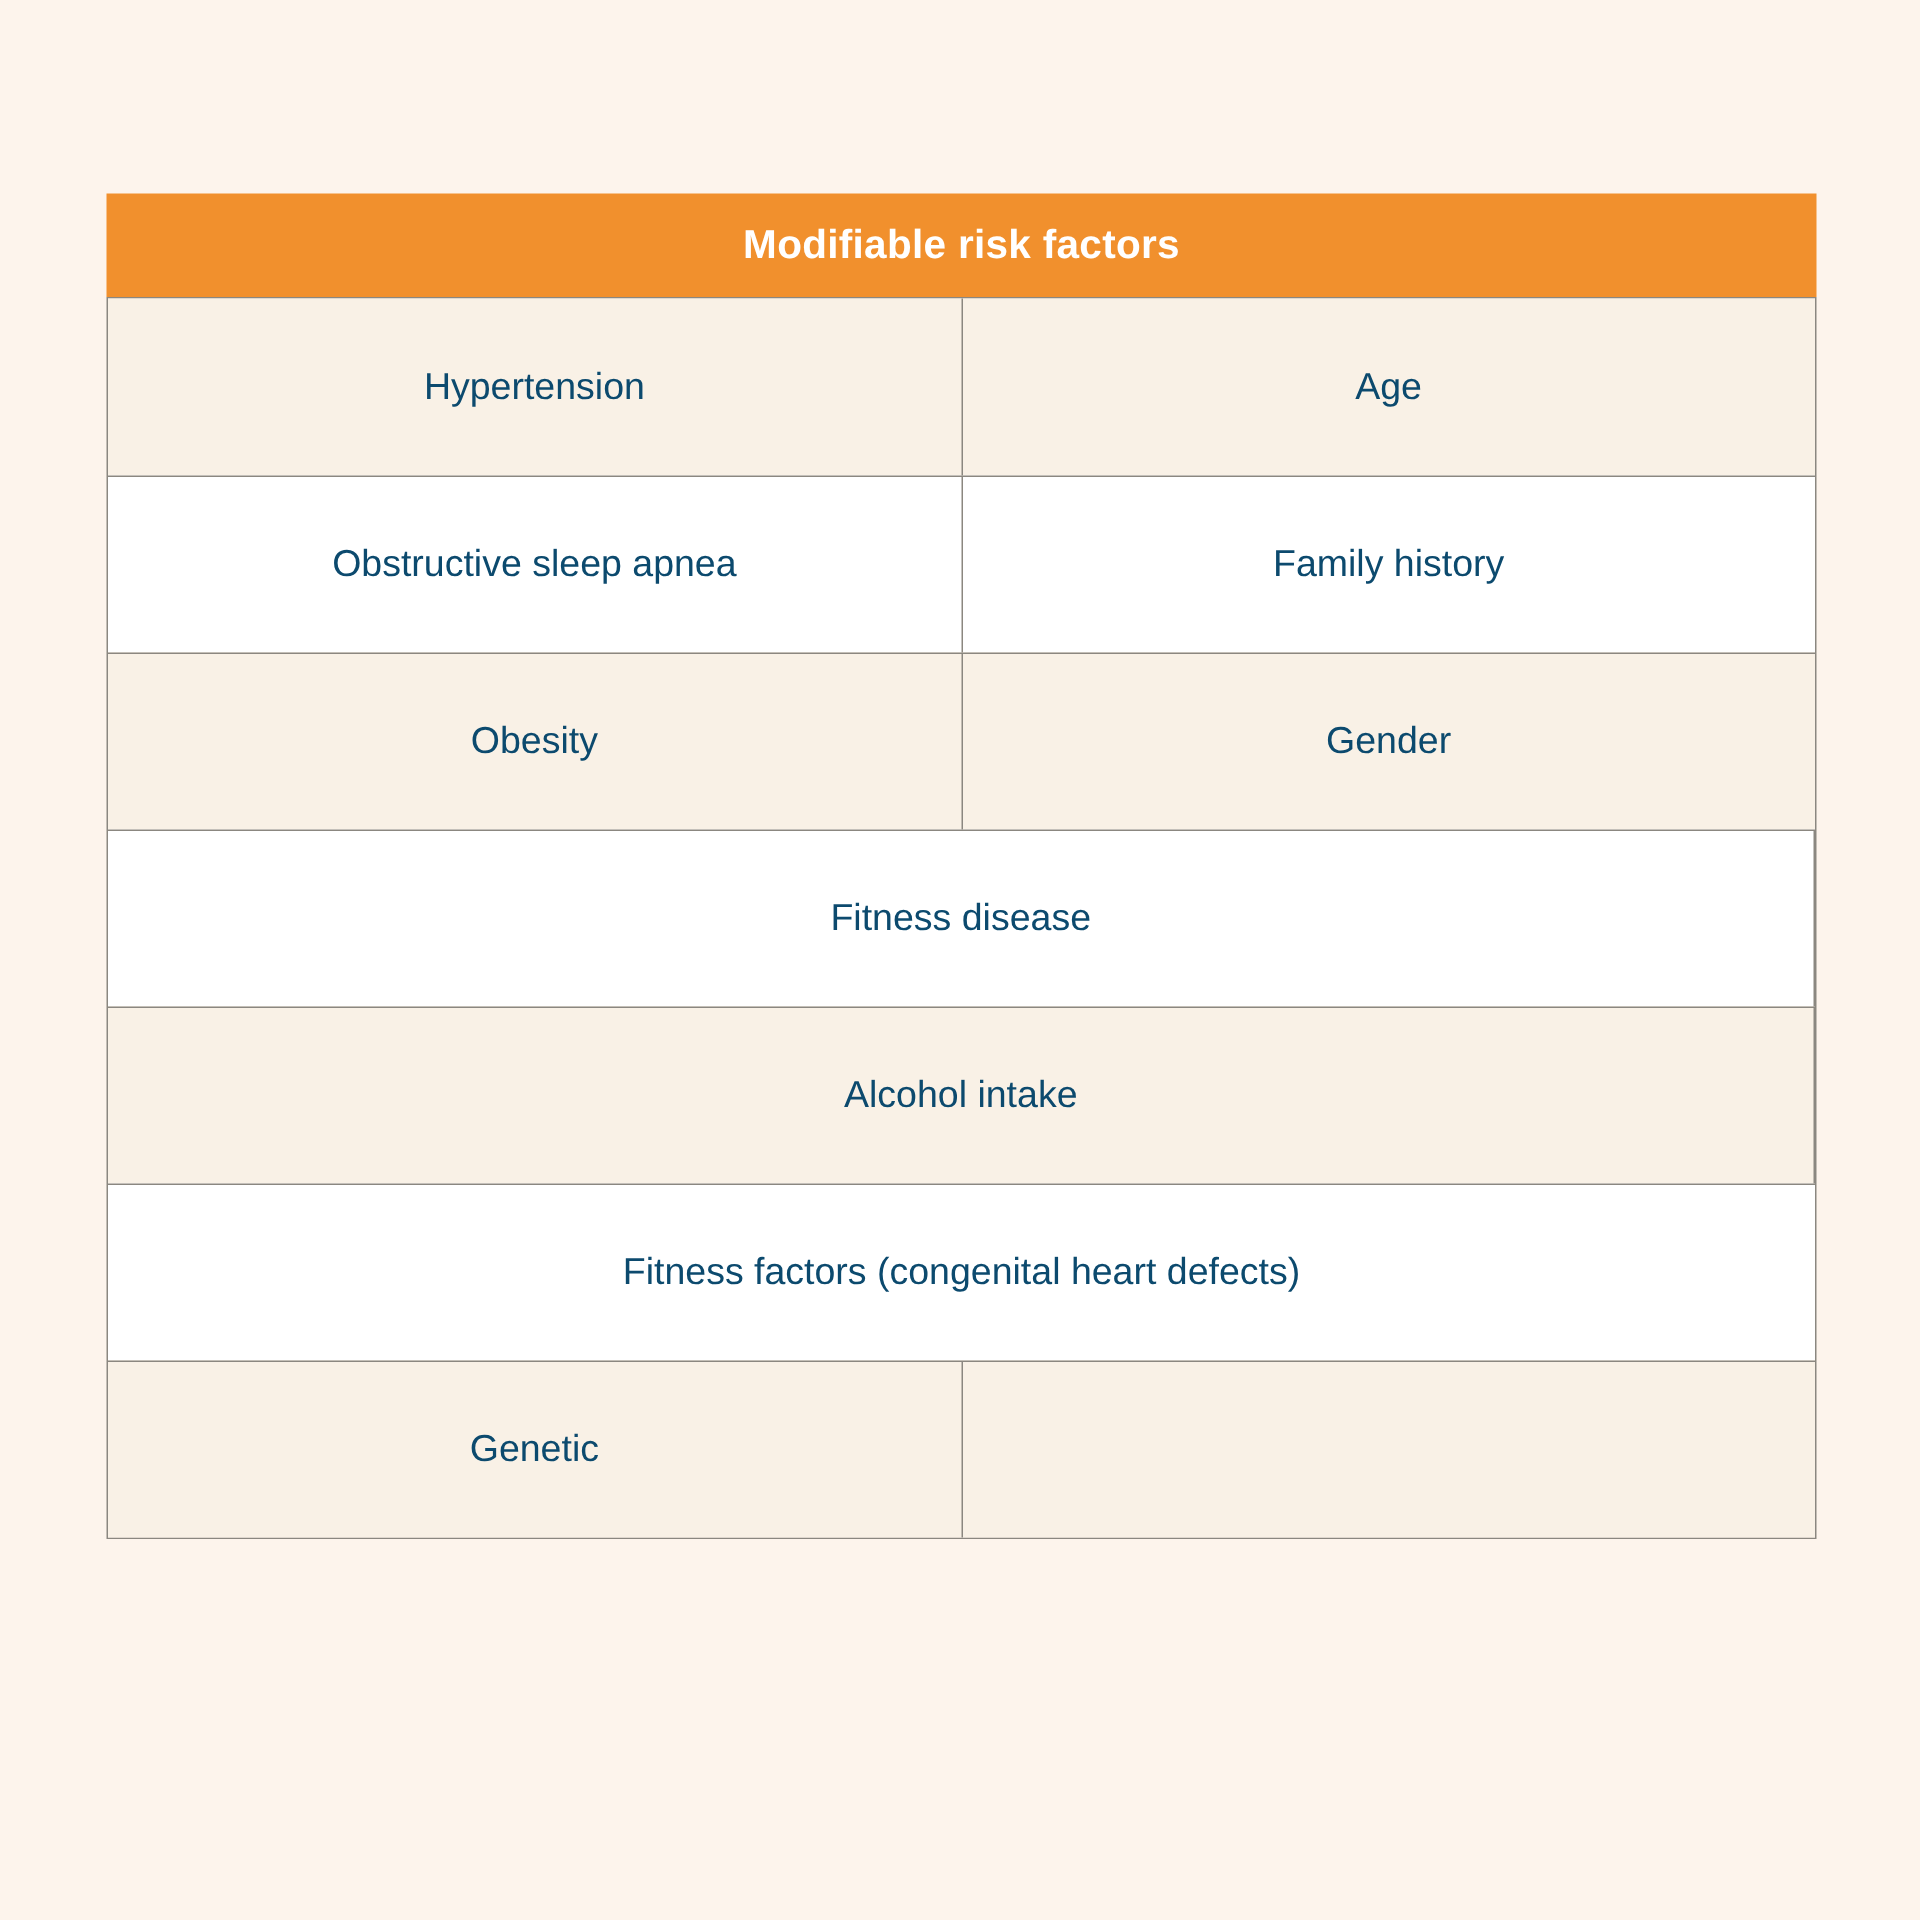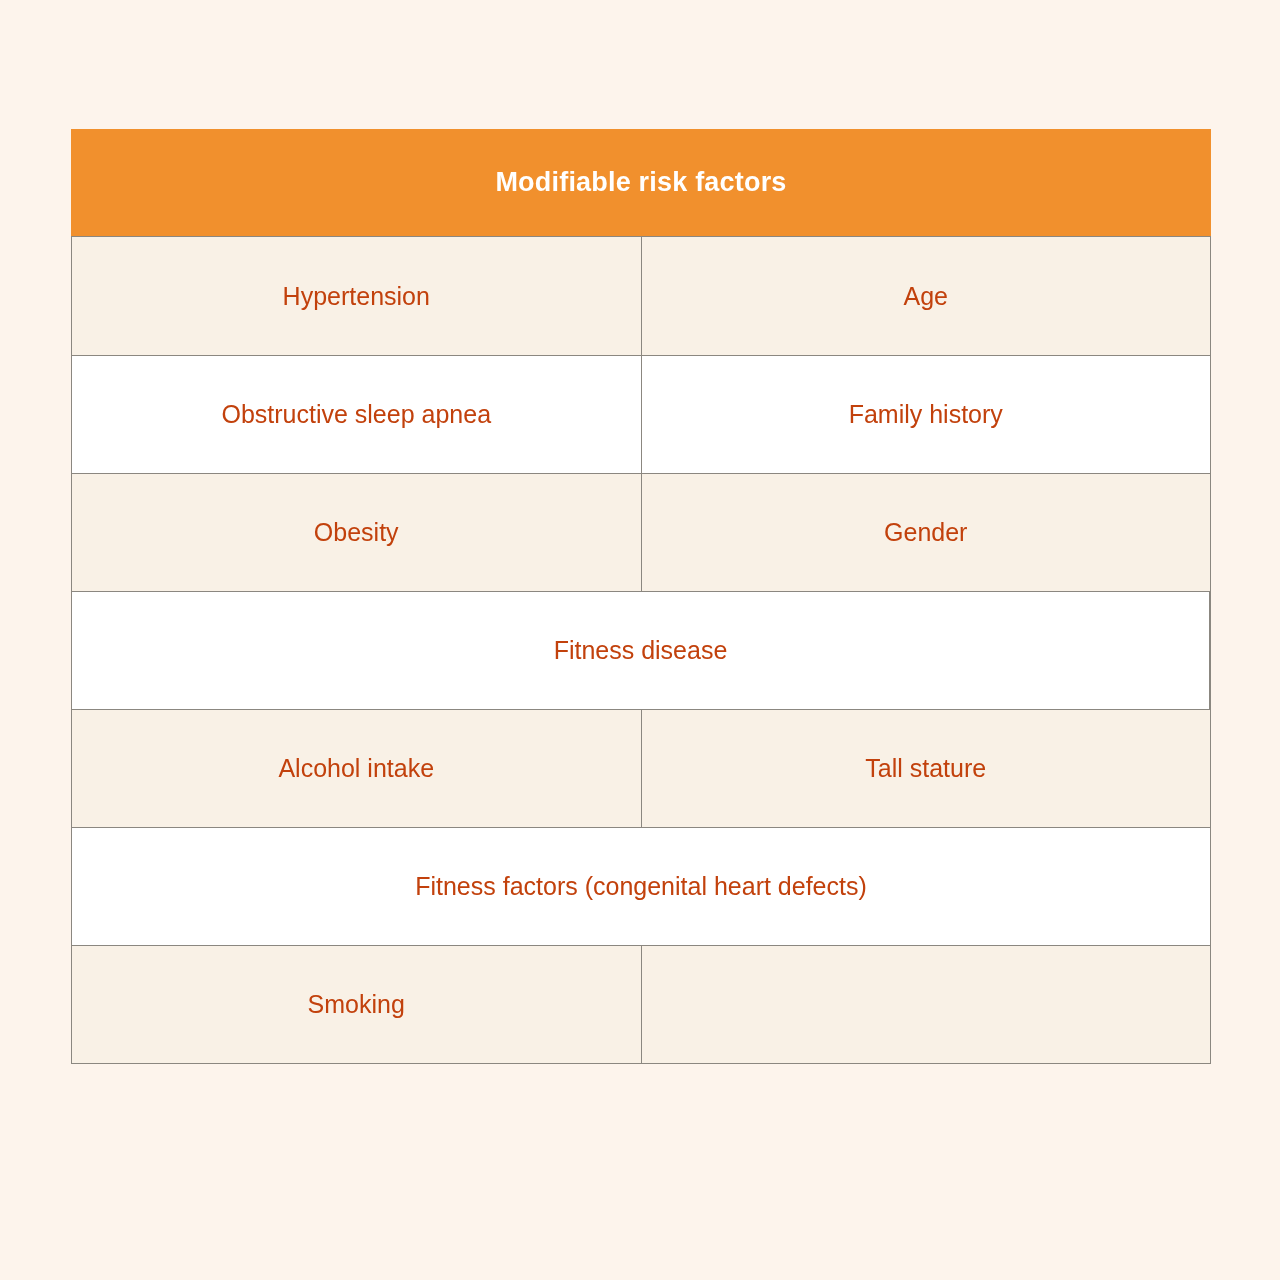--- a/index.html
+++ b/index.html
@@ -21,21 +21,21 @@
   }
   .risk-table {
     position: absolute;
     left: 71px;
     top: 129px;
     width: 1140px;
   }
   .header-row {
     display: flex;
     gap: 8px;
-    height: 107px;
+    height: 69px;
   }
   .header-cell {
     flex: 1 1 0;
     background: #F1902D;
     color: #FFFFFF;
     font-size: 27px;
     font-weight: bold;
     display: flex;
     align-items: center;
     justify-content: center;
@@ -62,21 +62,21 @@
     background: #FFFFFF;
   }
   .table-cell {
     flex: 1 1 0;
     display: flex;
     align-items: center;
     justify-content: center;
     text-align: left;
     padding: 14px 40px;
     box-sizing: border-box;
-    color: #c2410c;
+    color: #0c4a6e;
     font-size: 25px;
     line-height: 1.22;
   }
   .table-cell.left-col {
     border-right: 1px solid #8B8780;
   }
 </style>
 </head>
 <body>
 
@@ -103,27 +103,26 @@
         <div class="table-cell left-col">Obesity</div>
         <div class="table-cell">Gender</div>
       </div>
 
       <div class="table-row">
         <div class="table-cell left-col">Fitness disease</div>
       </div>
 
       <div class="table-row">
         <div class="table-cell left-col">Alcohol intake</div>
-        <div class="table-cell">Tall stature</div>
       </div>
 
       <div class="table-row">
         <div class="table-cell">Fitness factors (congenital heart defects)</div>
       </div>
 
       <div class="table-row">
-        <div class="table-cell left-col">Smoking</div>
+        <div class="table-cell left-col">Genetic</div>
         <div class="table-cell"></div>
       </div>
 
     </div>
   </div>
 </div>
 
 </body></html>

